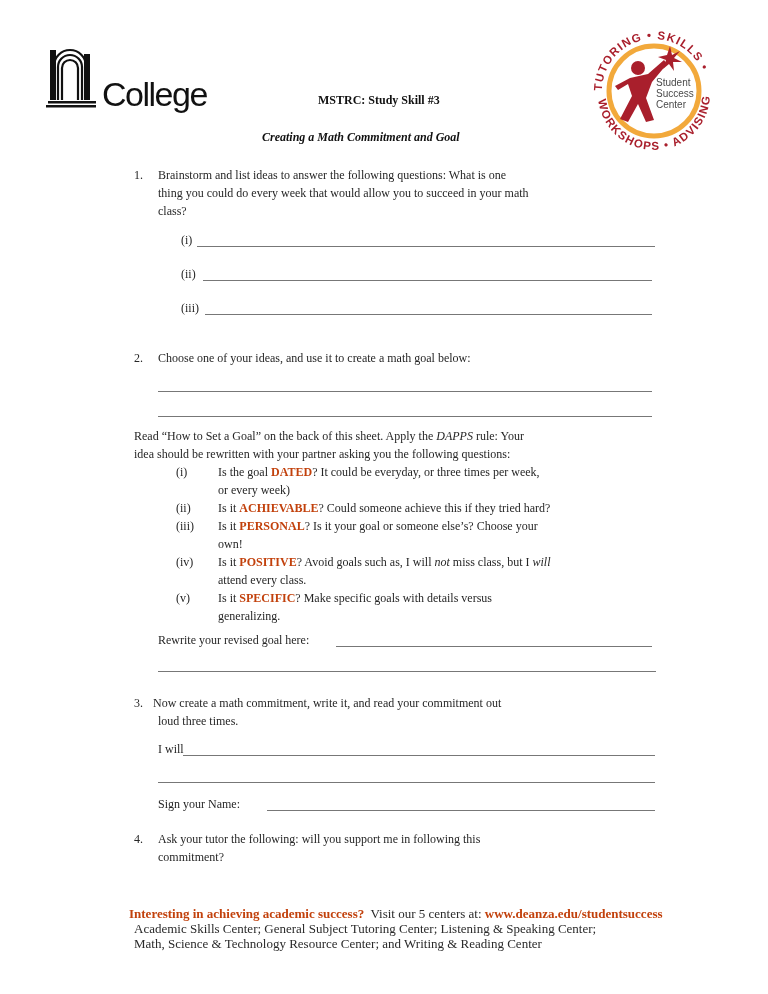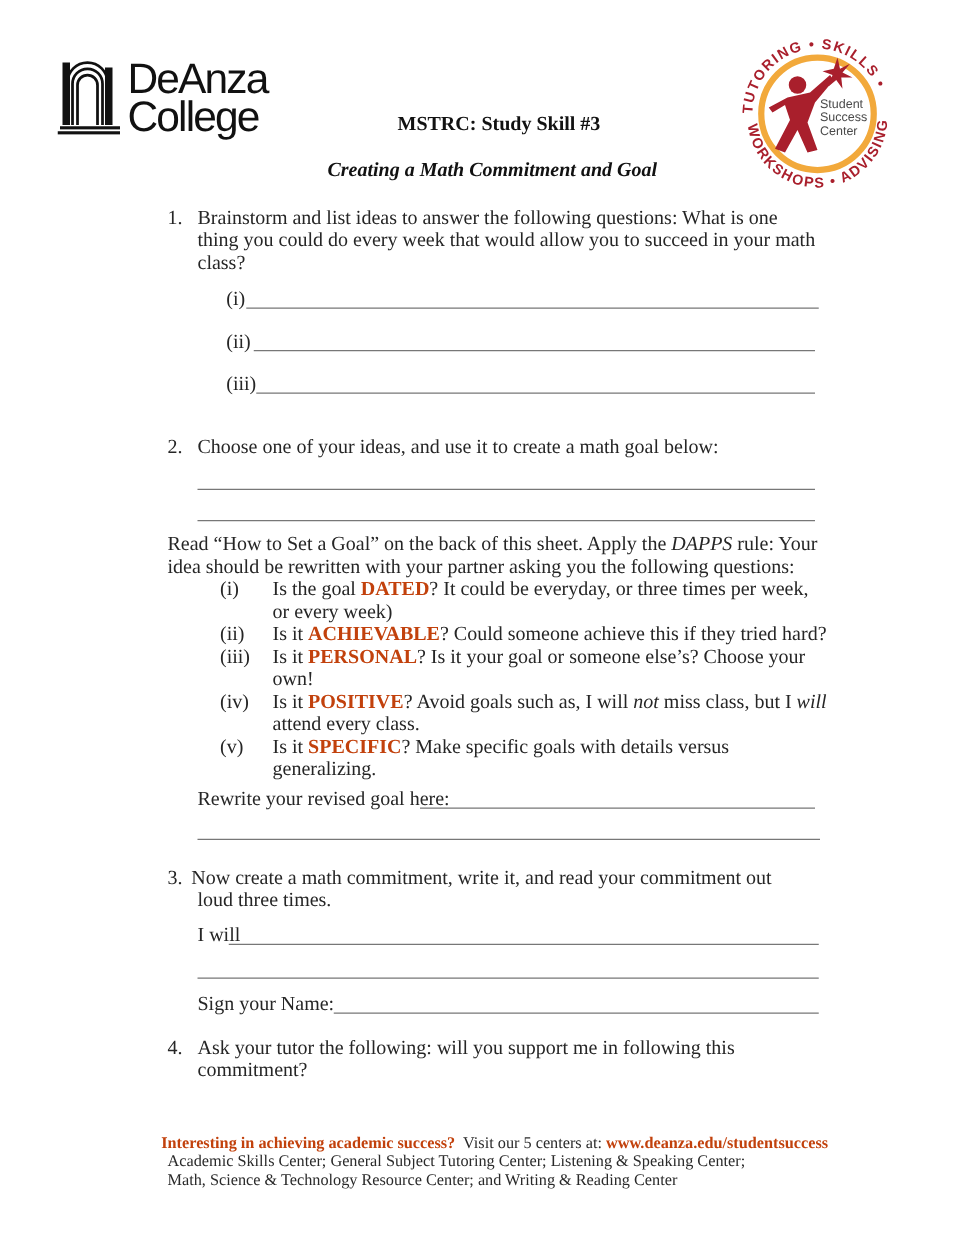--- a/index.html
+++ b/index.html
@@ -1,40 +1,39 @@
 <!DOCTYPE html>
 <html><head>
 <meta charset="utf-8">
 <style>
   html, body { margin: 0; padding: 0; background: #ffffff; }
   body { width: 768px; height: 994px; position: relative; overflow: hidden;
          font-family: "Liberation Serif", "DejaVu Serif", serif; color: #222; }
   .abs { position: absolute; }
-  .txt { font-size: 16px; line-height: 18px; white-space: nowrap; color: #262626; }
+  .txt { font-size: 12px; line-height: 18px; white-space: nowrap; color: #262626; }
   .line { position: absolute; border-bottom: 1px solid #777; height: 0; }
   b { font-weight: bold; color: #c2410c; }
   .logo-text { font-family: "Liberation Sans", "DejaVu Sans", sans-serif; font-size: 34px; line-height: 31px; color: #111; letter-spacing: -1.5px; }
   .footer { font-size: 13px; line-height: 15px; white-space: nowrap; color: #2a2a2a; }
 </style>
 </head>
 <body>
 
 <div class="abs" style="left:46px; top:44px; width:170px; height:66px;">
   <svg class="abs" style="left:0; top:0;" width="56" height="66" viewBox="0 0 56 66">
     <g fill="none" stroke="#111" stroke-width="2.2">
       <path d="M8 56 V22 A16 16 0 0 1 40 22 V56"></path>
       <path d="M12 56 V23 A12 12 0 0 1 36 23 V56"></path>
       <path d="M16 56 V24 A8 8 0 0 1 32 24 V56"></path>
     </g>
     <rect x="4" y="6" width="6" height="50" fill="#111"></rect>
     <rect x="38" y="10" width="6" height="46" fill="#111"></rect>
     <rect x="2" y="57" width="48" height="2.5" fill="#111"></rect>
     <rect x="0" y="61" width="50" height="2.5" fill="#111"></rect>
   </svg>
-  <div class="abs logo-text" style="left:56px; top:4px;">DeAnza</div>
   <div class="abs logo-text" style="left:56px; top:35px;">College</div>
 </div>
 
 <div class="abs" style="left:584px; top:24px; width:140px; height:134px;">
   <svg width="140" height="134" viewBox="0 0 140 134">
     <defs>
       <path id="ringTop" d="M18 67 A52 52 0 0 1 122 67"></path>
       <path id="ringBot" d="M14 70 A56 56 0 0 0 126 70"></path>
     </defs>
     <circle cx="70" cy="67" r="45" fill="#fff" stroke="#f2a93b" stroke-width="5"></circle>

